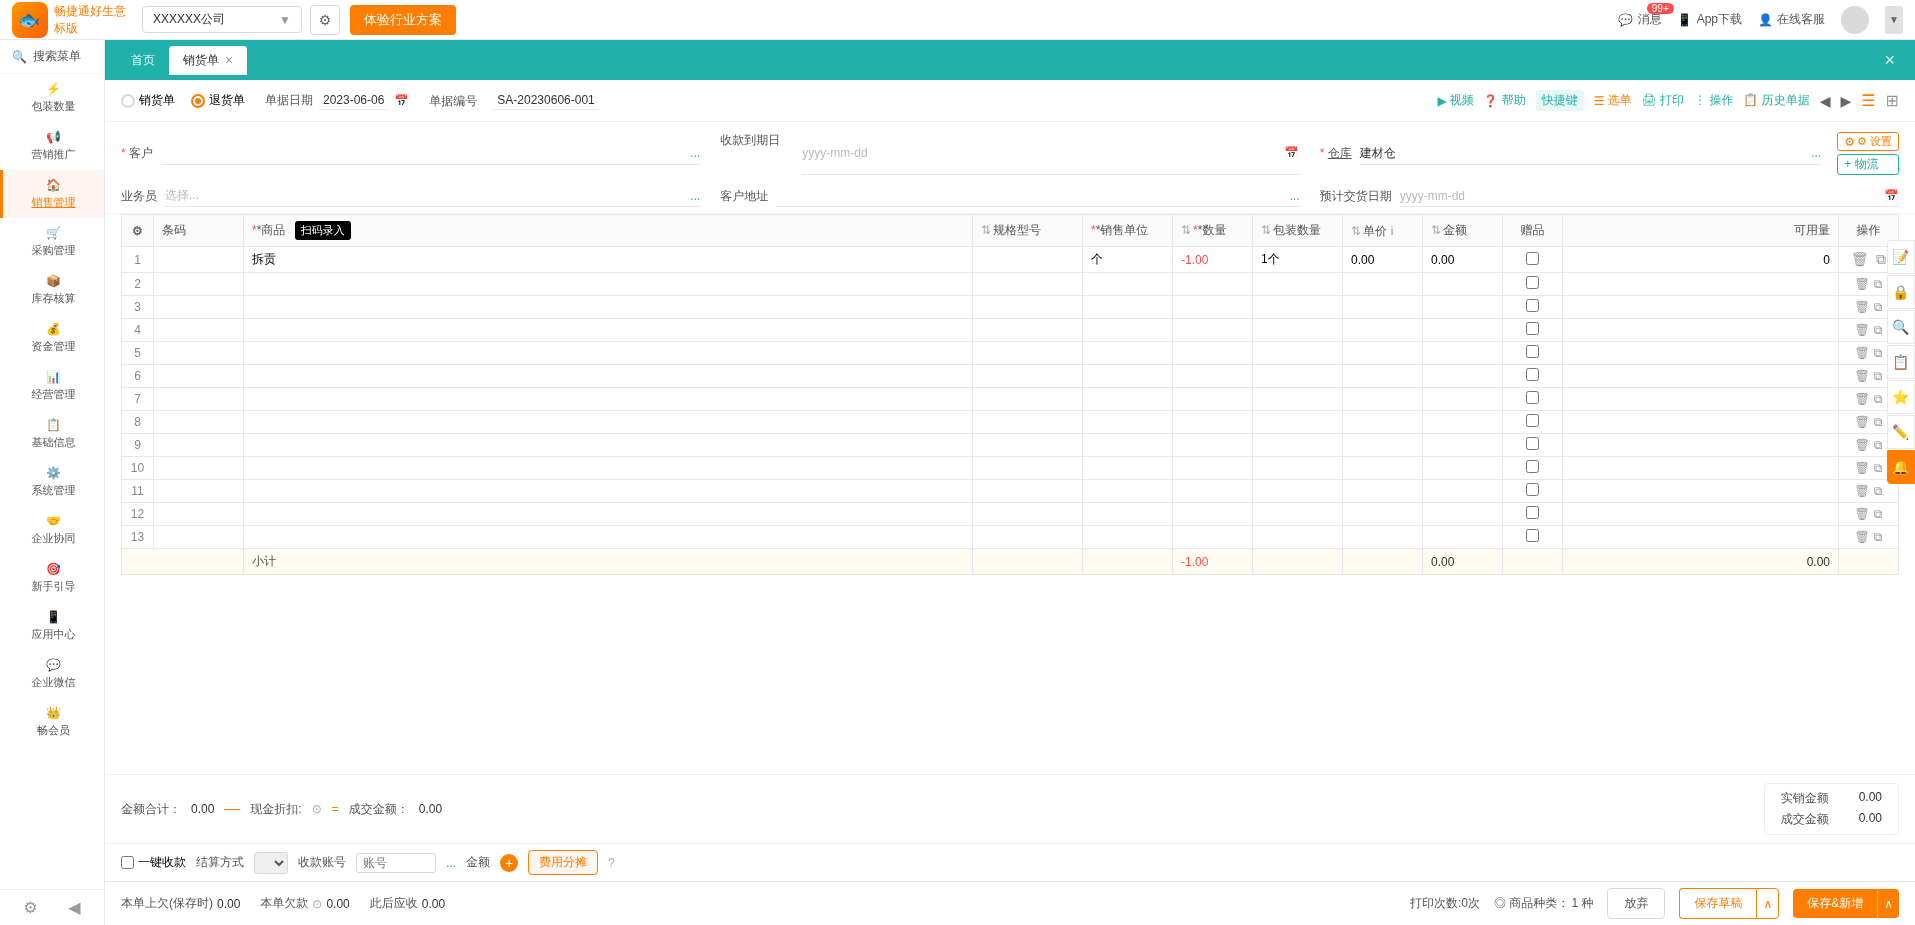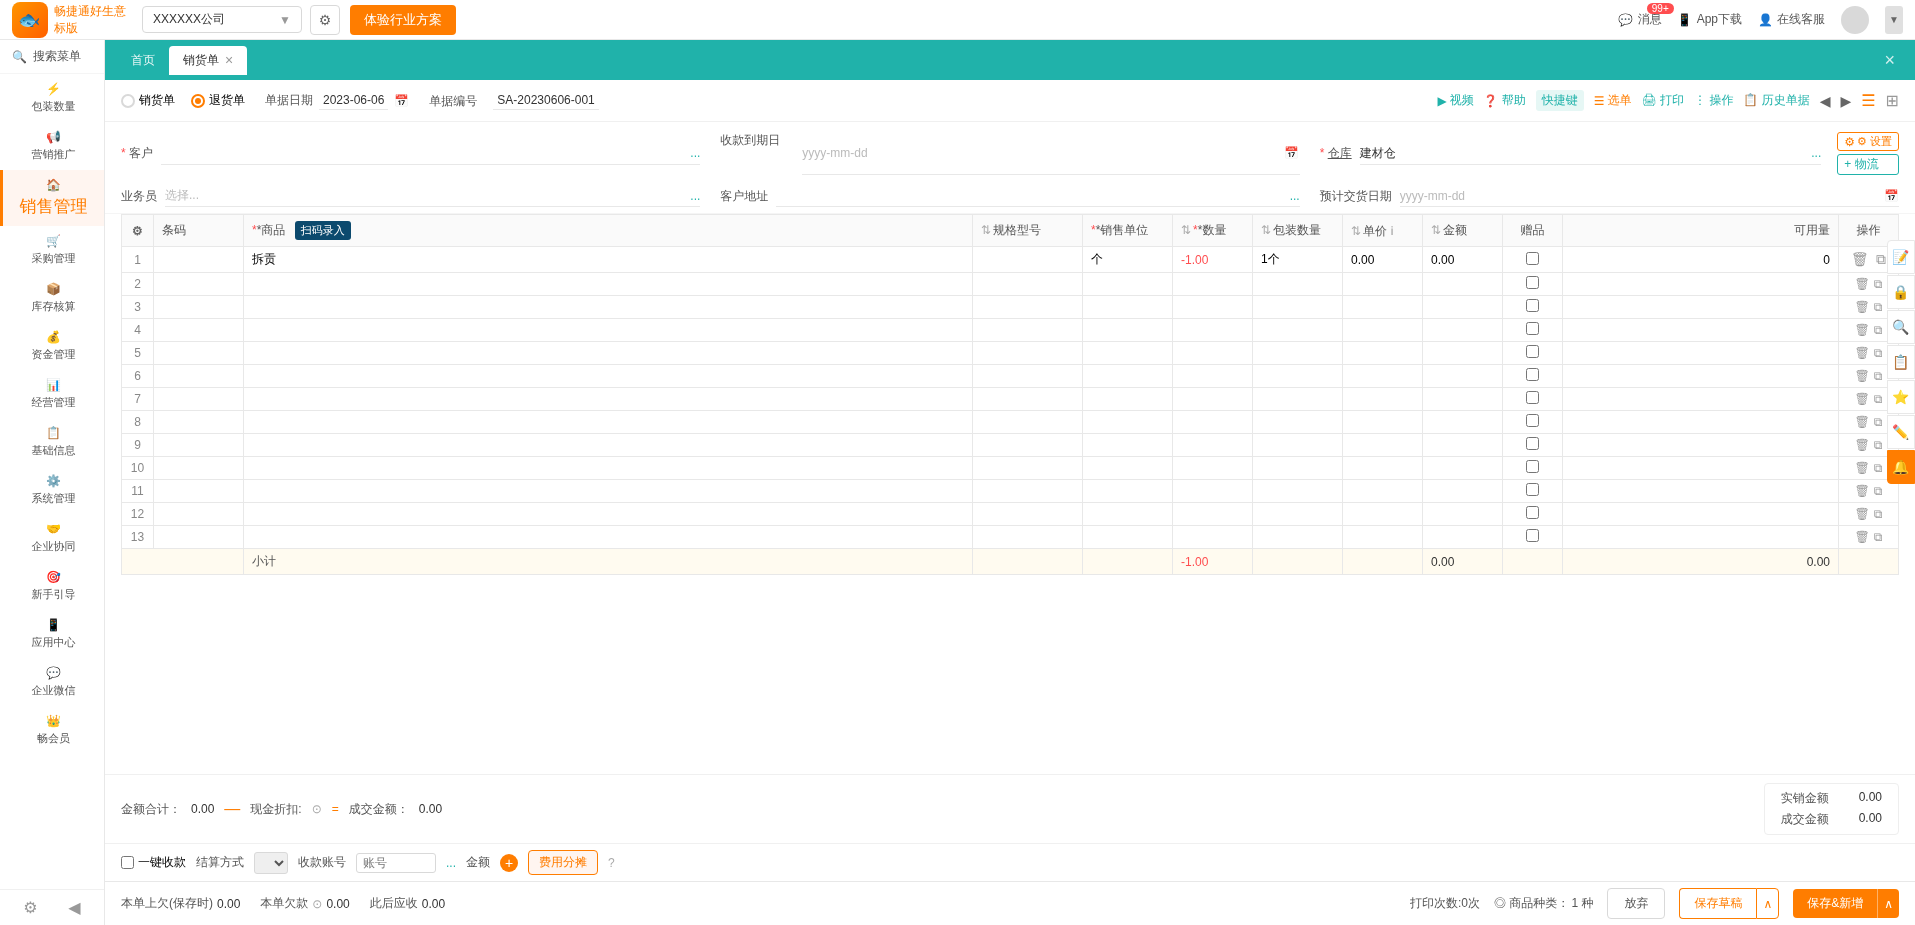--- a/index.html
+++ b/index.html
@@ -59,21 +59,21 @@
       <span style="font-size:11px;">包装数量</span>
     </div>
 
     <div style="display:flex; flex-direction:column; align-items:center; padding:8px 0; cursor:pointer; color:#555; gap:3px; border-left:3px solid transparent;">
       <span>📢</span>
       <span style="font-size:11px;">营销推广</span>
     </div>
 
     <div style="display:flex; flex-direction:column; align-items:center; padding:8px 0; cursor:pointer; color:#ff7d00; gap:3px; border-left:3px solid #ff7d00; background:#fff5f0;">
       <span>🏠</span>
-      <span style="font-size:17px;">销售管理</span>
+      <span style="font-size:11px;text-decoration:underline;">销售管理</span>
     </div>
 
     <div style="display:flex; flex-direction:column; align-items:center; padding:8px 0; cursor:pointer; color:#555; gap:3px; border-left:3px solid transparent;">
       <span>🛒</span>
       <span style="font-size:11px;">采购管理</span>
     </div>
 
     <div style="display:flex; flex-direction:column; align-items:center; padding:8px 0; cursor:pointer; color:#555; gap:3px; border-left:3px solid transparent;">
       <span>📦</span>
       <span style="font-size:11px;">库存核算</span>
@@ -260,21 +260,21 @@
       <div style="flex:1; overflow:auto; padding:0 16px; min-height:300px;">
         <table style="width:100%; border-collapse:collapse;">
           <thead>
             <tr>
               <th style="background:#fafafa; border:1px solid #e8e8e8; padding:6px 8px; width:32px; text-align:center; color:#666; cursor:pointer;">⚙</th>
               <th style="background:#fafafa; border:1px solid #e8e8e8; padding:6px 8px; width:90px; color:#555; font-weight:normal; text-align:left;">
                 <span>条码</span>
               </th>
               <th style="background:#fafafa; border:1px solid #e8e8e8; padding:6px 8px; min-width:140px; color:#555; font-weight:normal; text-align:left;">
                 <span style="color:#ff4d4f;">*</span><span style="color:#555;">*商品</span>
-                <button style="background:#0c4a6e; color:#fff; border:none; border-radius:3px; padding:2px 6px; cursor:pointer; font-size:11px; margin-left:6px;">扫码录入</button>
+                <button style="background:#000000; color:#fff; border:none; border-radius:3px; padding:2px 6px; cursor:pointer; font-size:11px; margin-left:6px;">扫码录入</button>
               </th>
               <th style="background:#fafafa; border:1px solid #e8e8e8; padding:6px 8px; width:110px; color:#555; font-weight:normal; text-align:left;">
                 <span style="color:#aaa; margin-right:2px;">⇅</span><span>规格型号</span>
               </th>
               <th style="background:#fafafa; border:1px solid #e8e8e8; padding:6px 8px; width:90px; color:#555; font-weight:normal; text-align:left;">
                 <span style="color:#ff4d4f;">*</span><span style="color:#555;">*销售单位</span>
               </th>
               <th style="background:#fafafa; border:1px solid #e8e8e8; padding:6px 8px; width:80px; color:#555; font-weight:normal; text-align:left;">
                 <span style="color:#aaa; margin-right:2px;">⇅</span><span style="color:#ff4d4f;">*</span><span style="color:#555;">*数量</span>
               </th>

